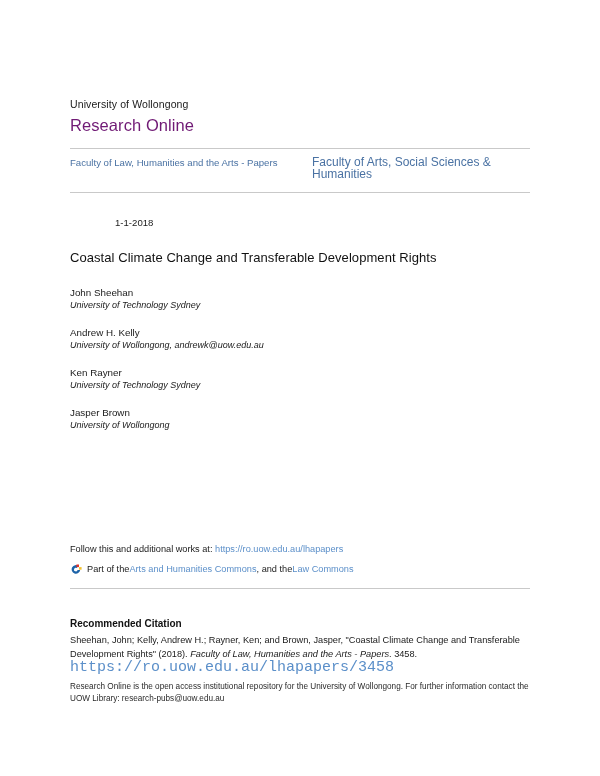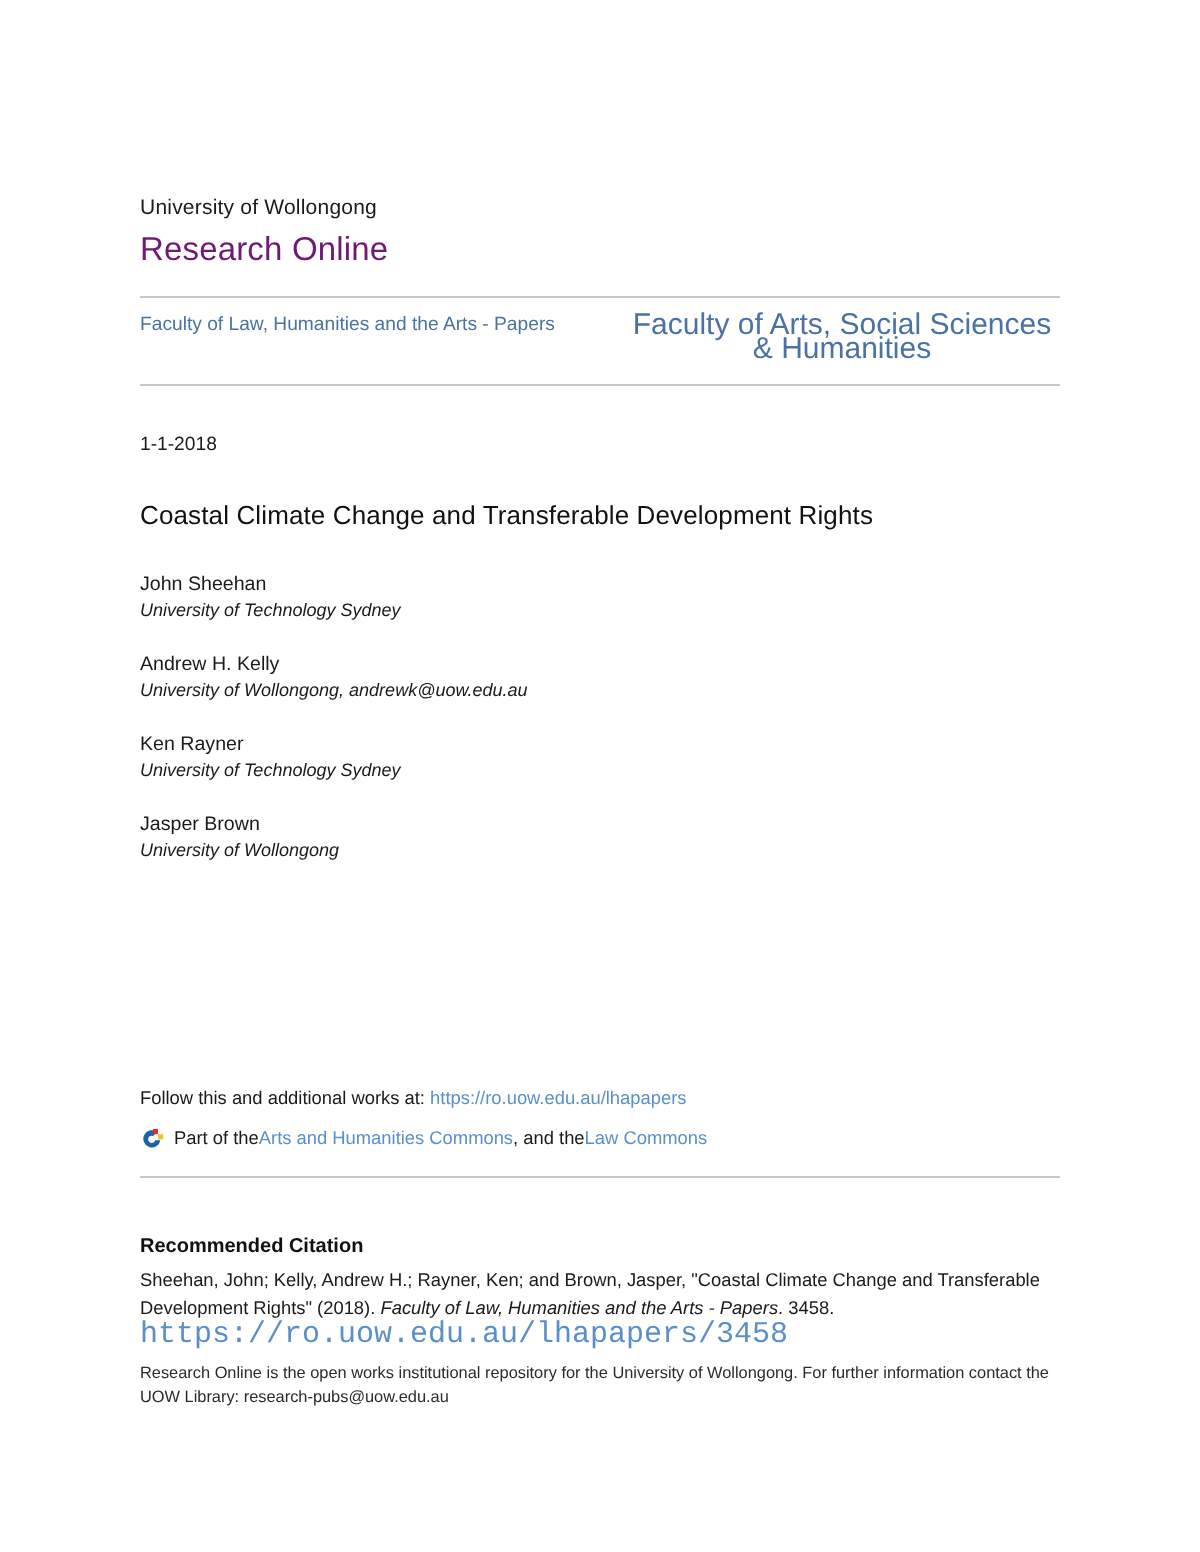--- a/index.html
+++ b/index.html
@@ -66,33 +66,33 @@
   }
   .faculty-left {
     width: 232px;
     flex: 0 0 232px;
     font-size: 9.6px;
     line-height: 11.5px;
     color: #4a72a3;
   }
   .faculty-right {
     flex: 1;
-    font-size: 15px;
+    font-size: 12px;
     line-height: 11.5px;
     color: #4a72a3;
     padding-left: 10px;
-    text-align: center;
   }
 
   
   .pub-date {
     margin-top: 24px;
     font-size: 9.6px;
     line-height: 12px;
     color: #1a1a1a;
+    margin-left: 45px;
   }
   .paper-title {
     margin-top: 20px;
     font-size: 13px;
     line-height: 17px;
     color: #111111;
     letter-spacing: 0.005em;
   }
 
   
@@ -260,15 +260,15 @@
 
   <div class="citation-area">
     <div class="rule rule-citation"></div>
     <div class="citation-heading">Recommended Citation</div>
     <div class="citation-body">
       <span>Sheehan, John; Kelly, Andrew H.; Rayner, Ken; and Brown, Jasper, "Coastal Climate Change and Transferable Development Rights" (2018). </span><span class="italic">Faculty of Law, Humanities and the Arts - Papers</span><span>. 3458.</span>
     </div>
     <div class="citation-url">https://ro.uow.edu.au/lhapapers/3458</div>
   </div>
 
-  <div class="footer">Research Online is the open works institutional repository for the University of Wollongong. For further information contact the UOW Library: research-pubs@uow.edu.au</div>
+  <div class="footer">Research Online is the open access institutional repository for the University of Wollongong. For further information contact the UOW Library: research-pubs@uow.edu.au</div>
 
 </div>
 
 </body></html>

